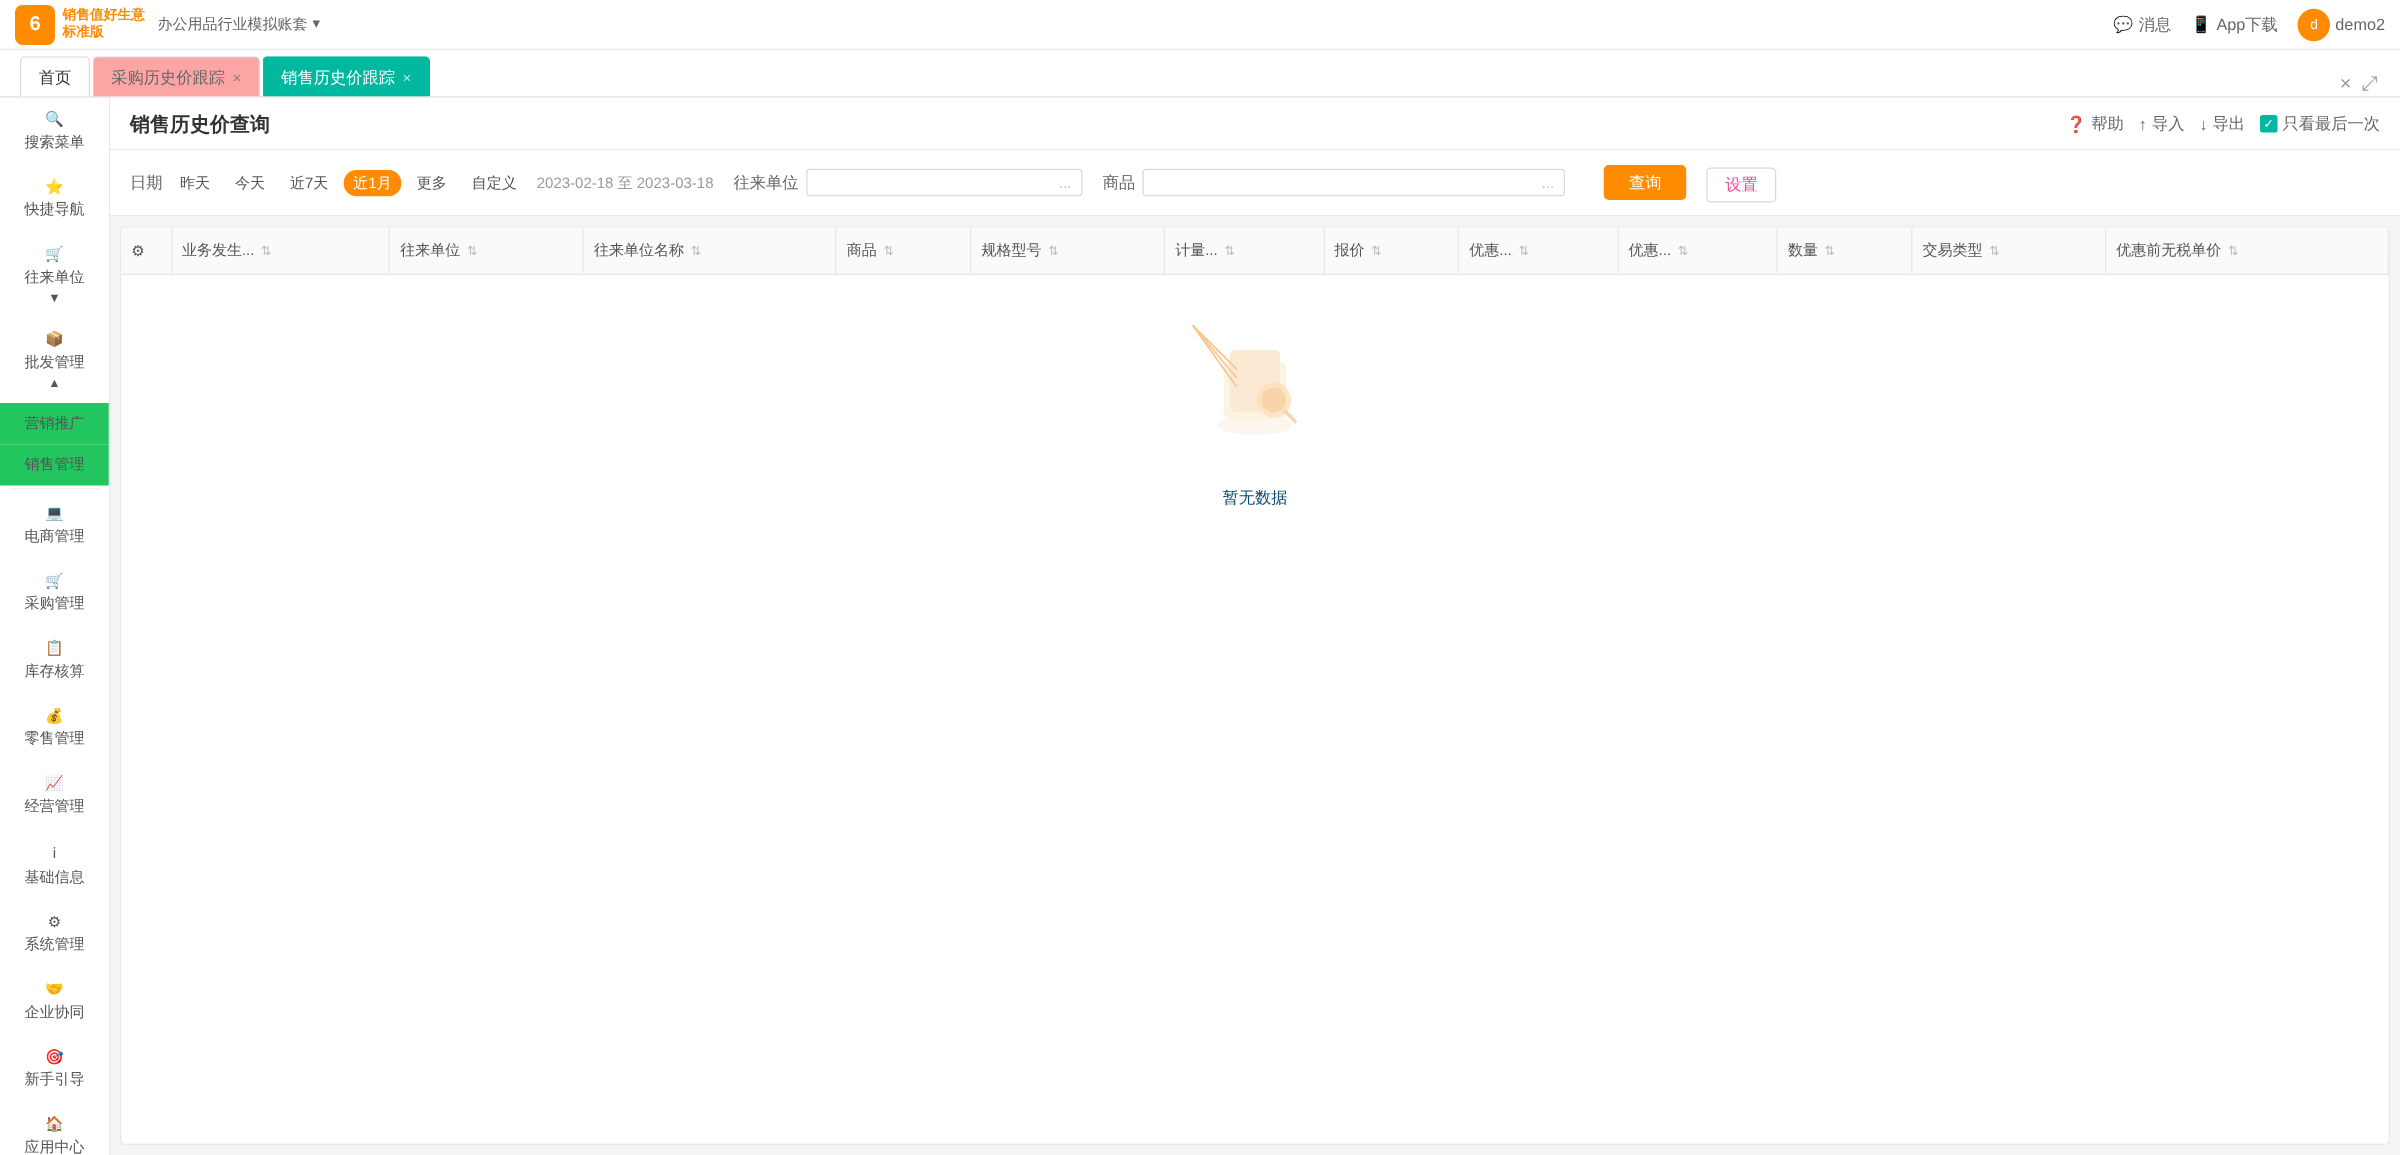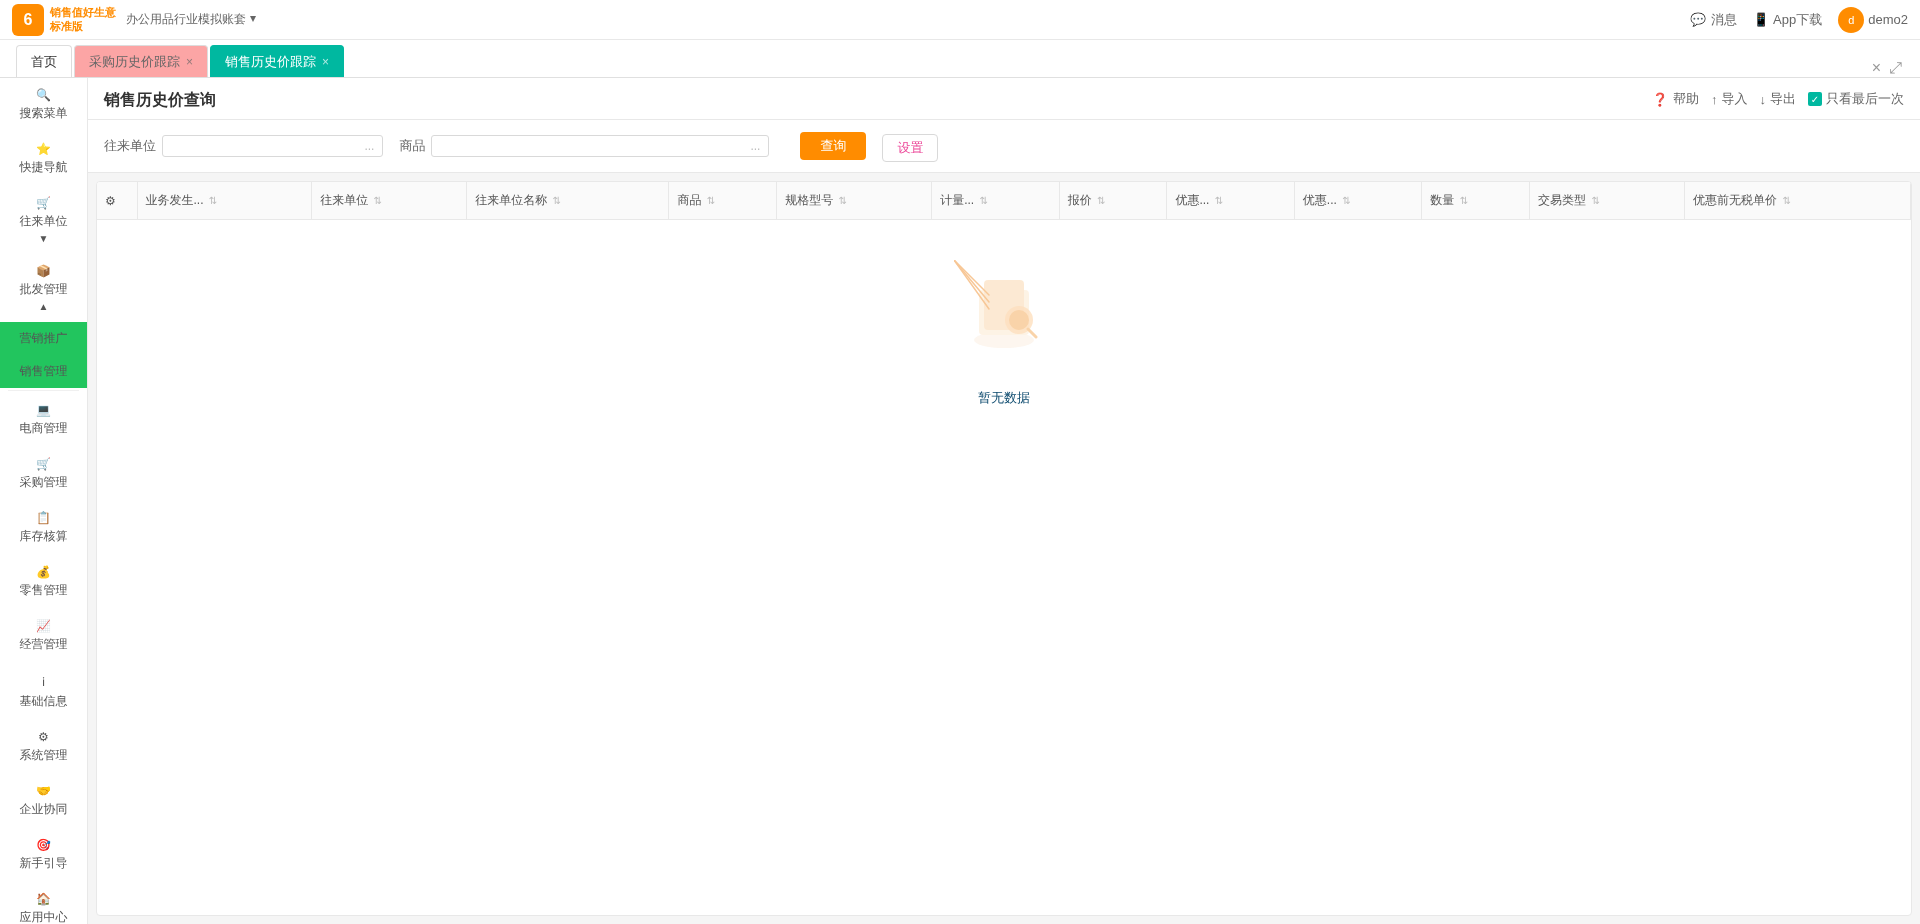--- a/index.html
+++ b/index.html
@@ -221,20 +221,32 @@
         </div>
         <div class="checkbox-item">
           <div class="checkbox-teal">✓</div>
           <span>只看最后一次</span>
         </div>
       </div>
     </div>
 
     <div class="filter-bar">
       <div class="filter-row">
+        <div class="filter-group">
+          <span class="filter-label">日期</span>
+          <div class="date-btns">
+            <button class="date-btn">昨天</button>
+            <button class="date-btn">今天</button>
+            <button class="date-btn">近7天</button>
+            <button class="date-btn active">近1月</button>
+            <button class="date-btn">更多</button>
+            <button class="date-btn">自定义</button>
+            <span class="date-range">2023-02-18 至 2023-03-18</span>
+          </div>
+        </div>
         <div class="filter-group">
           <span class="filter-label">往来单位</span>
           <div class="filter-input">
             <span>&nbsp;&nbsp;&nbsp;&nbsp;&nbsp;&nbsp;&nbsp;&nbsp;&nbsp;&nbsp;&nbsp;&nbsp;&nbsp;&nbsp;&nbsp;&nbsp;&nbsp;&nbsp;&nbsp;&nbsp;&nbsp;&nbsp;&nbsp;&nbsp;&nbsp;&nbsp;&nbsp;&nbsp;&nbsp;&nbsp;&nbsp;&nbsp;&nbsp;&nbsp;&nbsp;&nbsp;&nbsp;&nbsp;&nbsp;&nbsp;&nbsp;&nbsp;&nbsp;&nbsp;&nbsp;&nbsp;&nbsp;&nbsp;&nbsp;&nbsp;&nbsp;&nbsp;&nbsp;&nbsp;&nbsp;&nbsp;&nbsp;&nbsp;</span>
             <span class="filter-input-dots">...</span>
           </div>
         </div>
         <div class="filter-group">
           <span class="filter-label">商品</span>
           <div class="filter-input" style="min-width:300px;">

